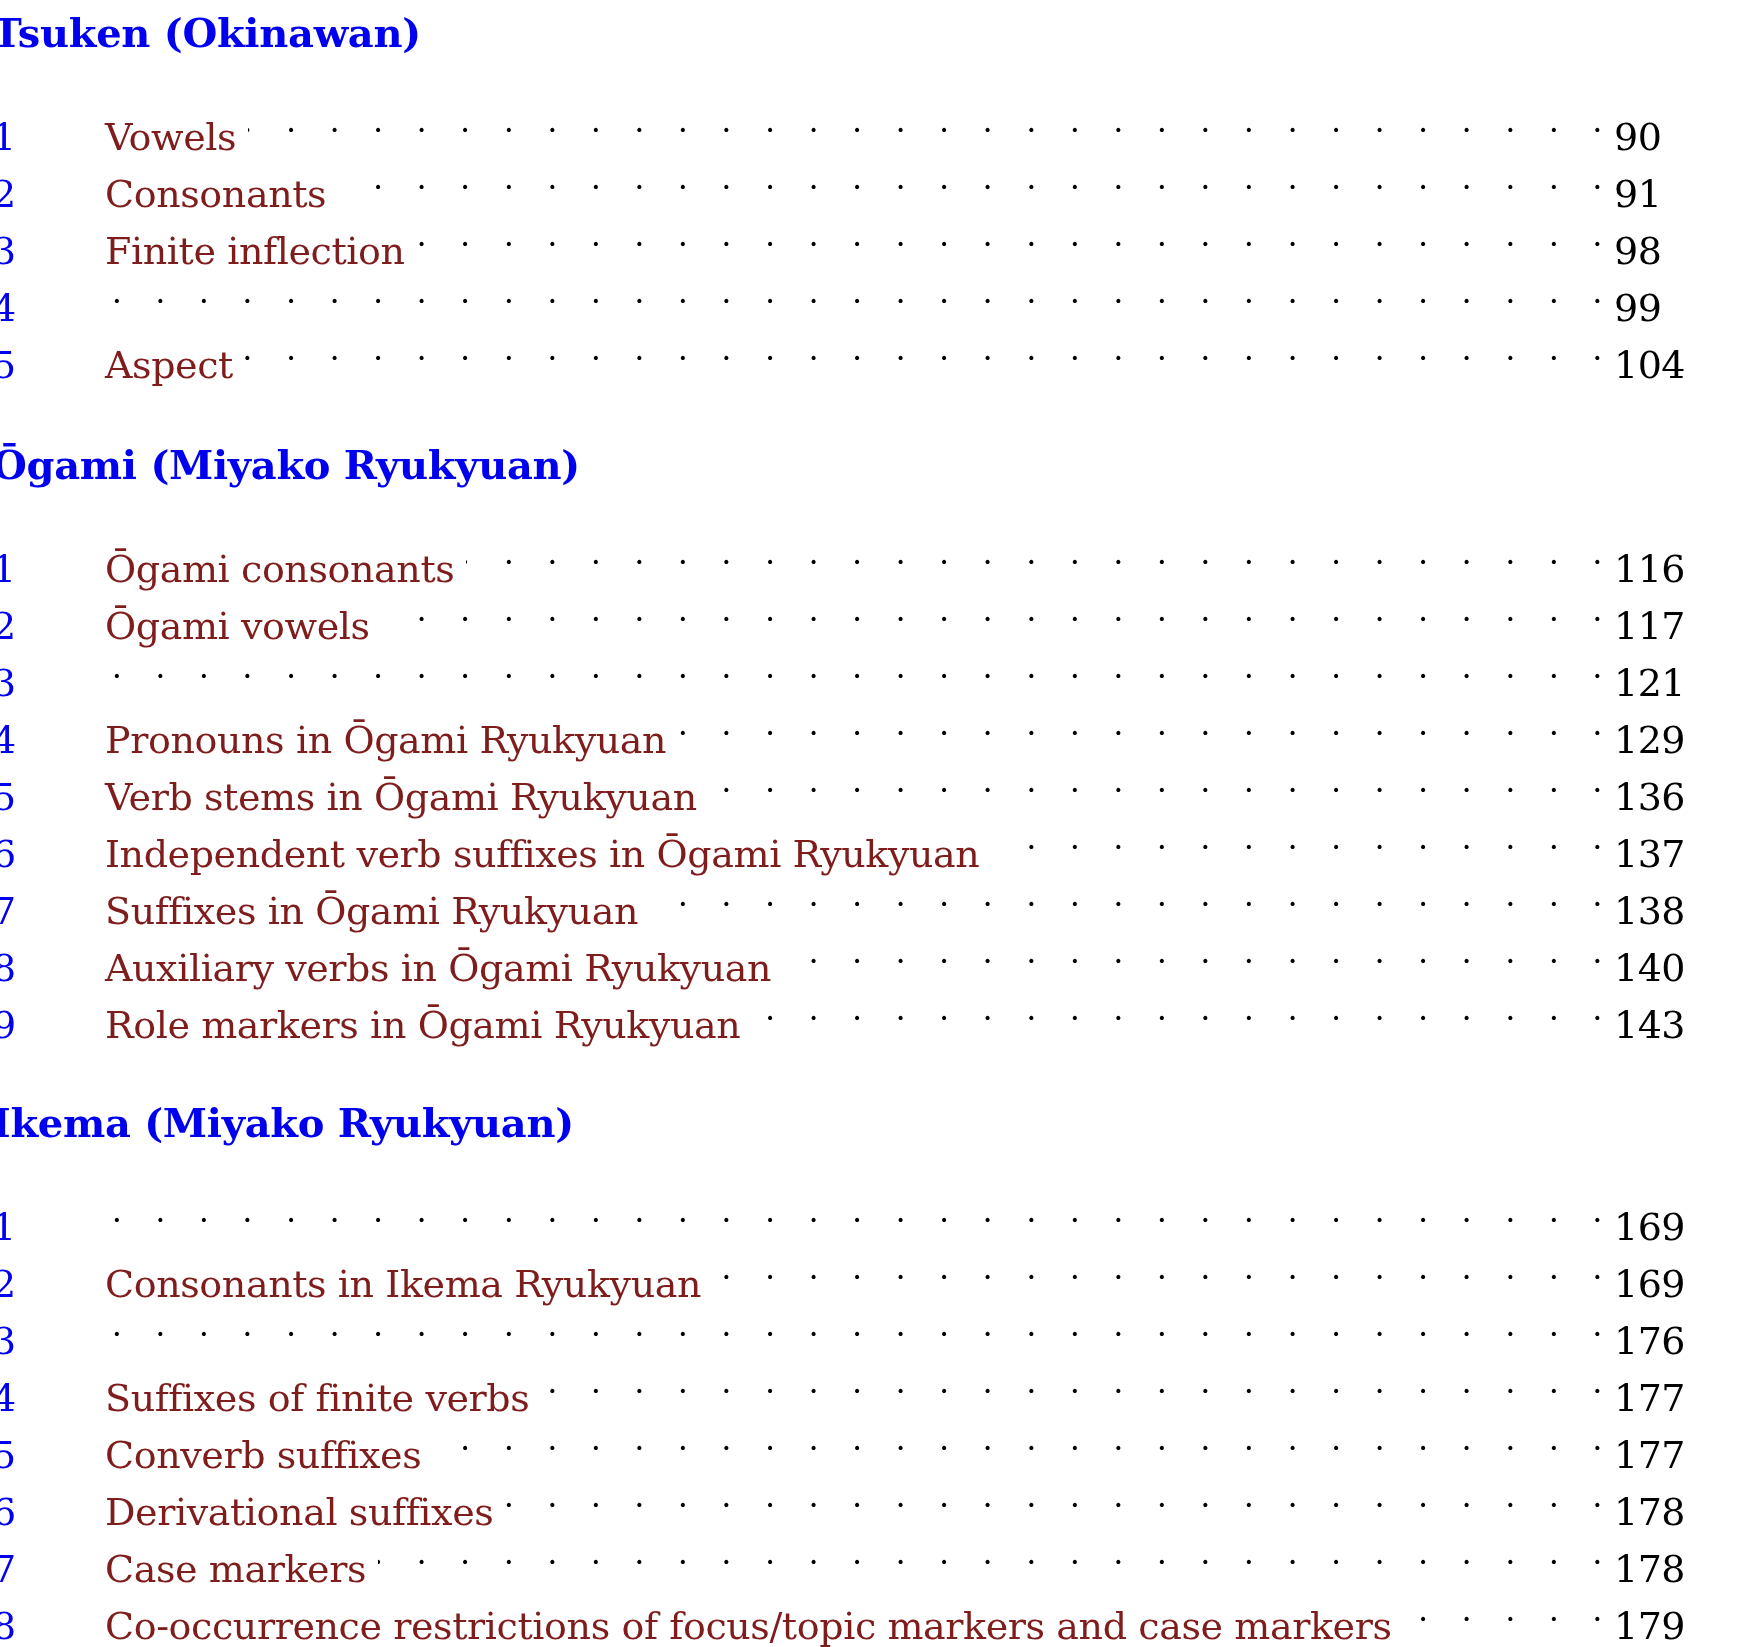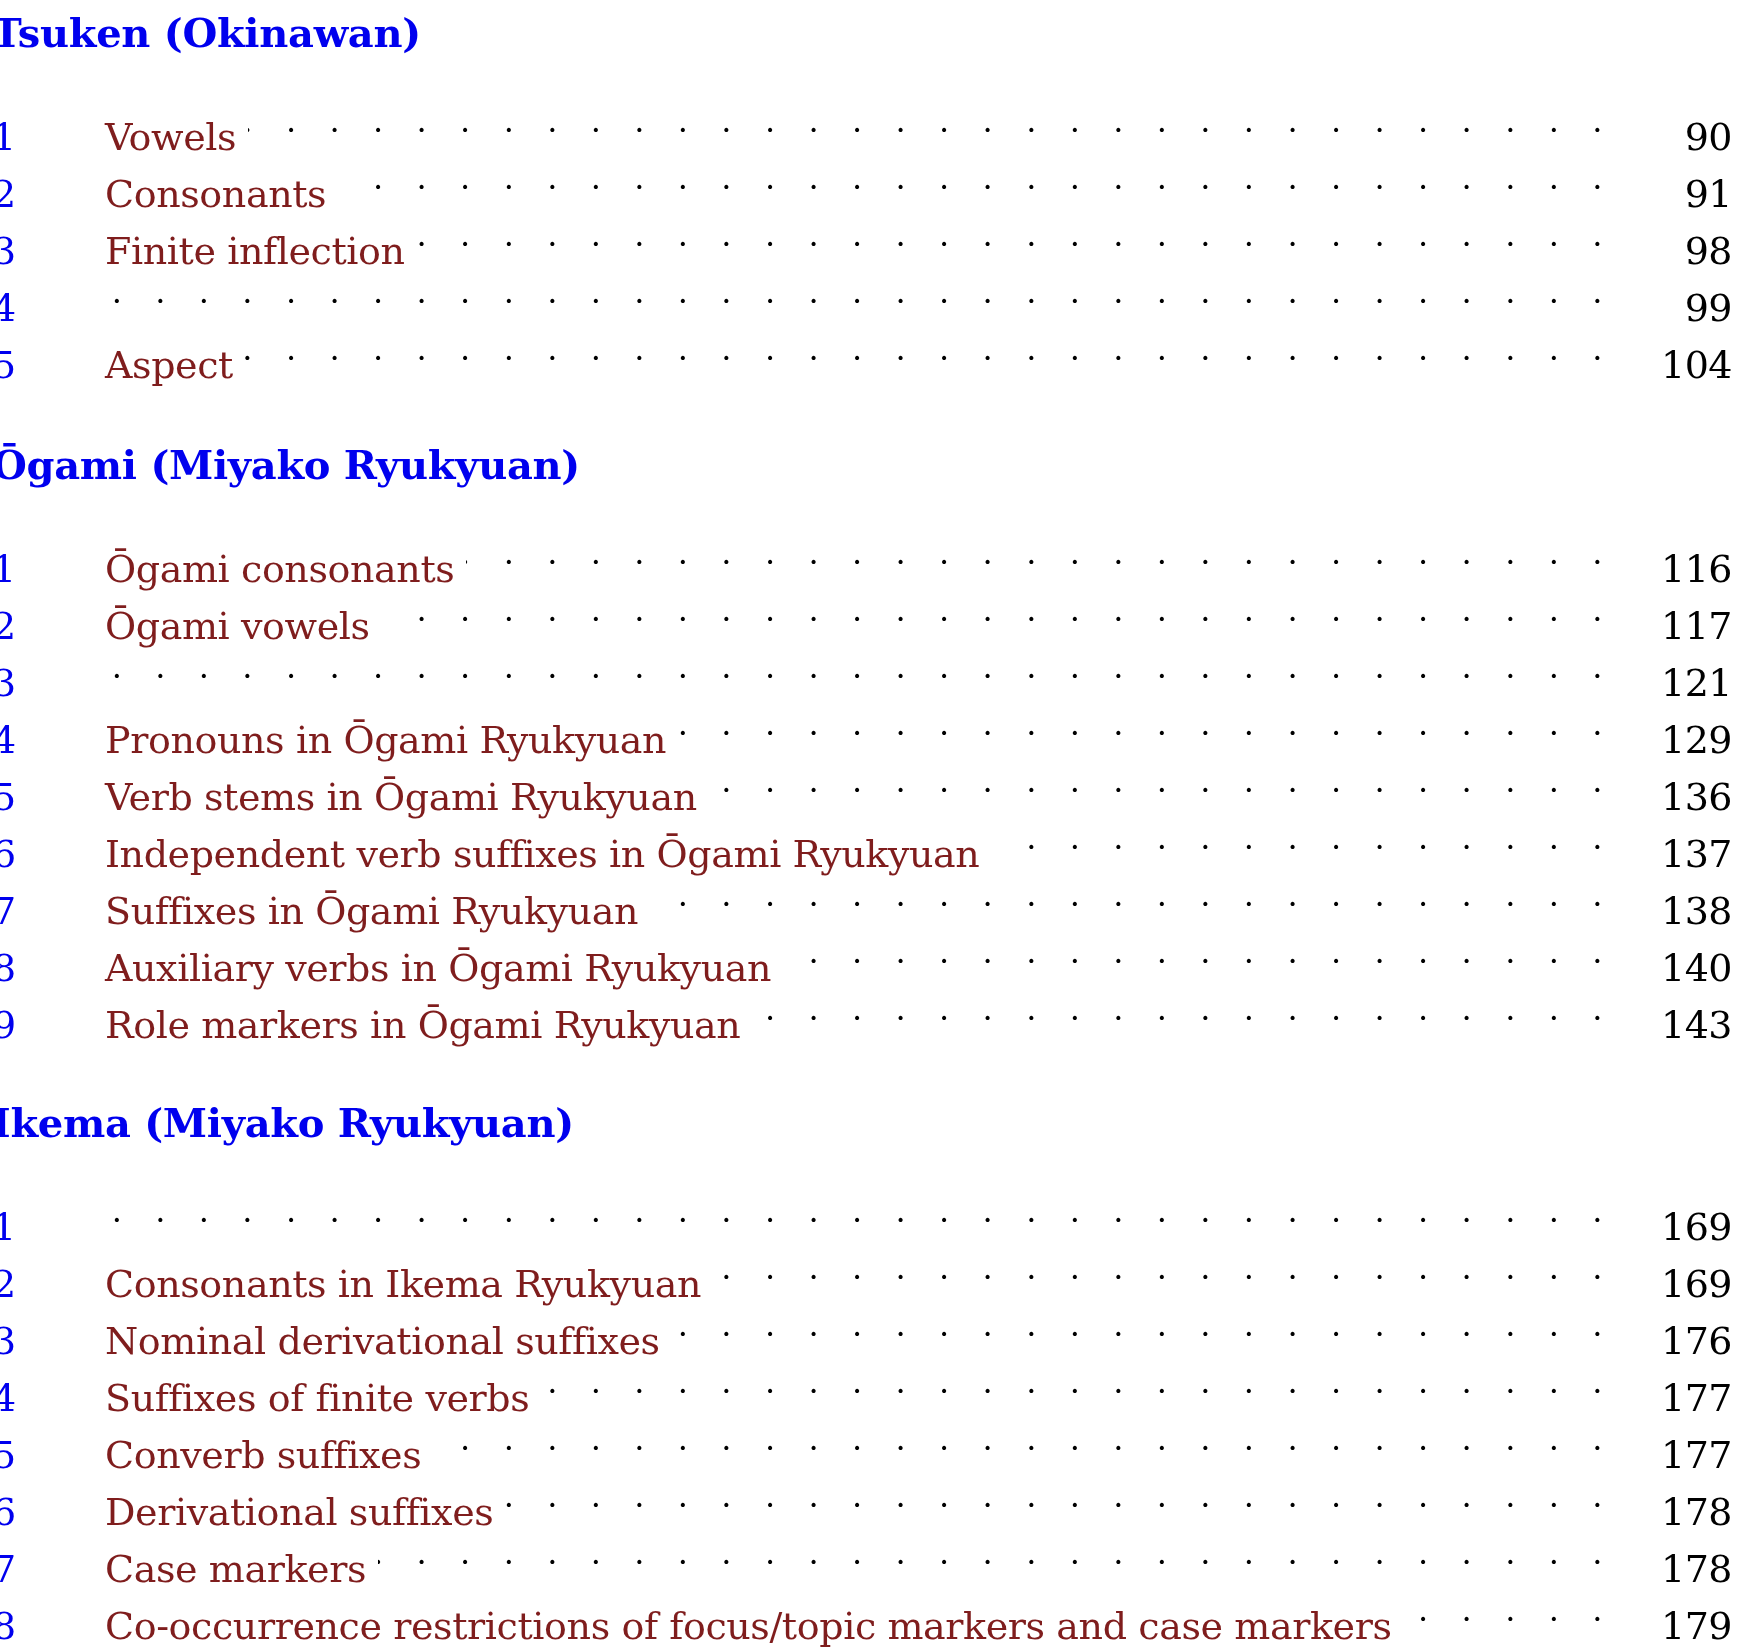--- a/index.html
+++ b/index.html
@@ -78,21 +78,20 @@
     position: absolute;
     right: 0;
     top: 0;
     white-space: nowrap;
     letter-spacing: 11.6px;
     font-size: 32px;
   }
   .entry-page {
     flex: 0 0 118px;
     width: 118px;
-    text-align: right;
     color: #000;
     letter-spacing: -0.5px;
     margin-top: 48px;
   }
 </style>
 </head>
 <body>
 
 <div class="page">
 
@@ -199,21 +198,20 @@
         <span class="entry-page">169</span>
       </div>
       <div class="entry">
         <span class="entry-num">2</span>
         <span class="entry-title">Consonants in Ikema Ryukyuan</span>
         <span class="entry-dots"></span>
         <span class="entry-page">169</span>
       </div>
       <div class="entry">
         <span class="entry-num">3</span>
-        <span class="entry-title">Nominal derivational suffixes</span>
         <span class="entry-dots"></span>
         <span class="entry-page">176</span>
       </div>
       <div class="entry">
         <span class="entry-num">4</span>
         <span class="entry-title">Suffixes of finite verbs</span>
         <span class="entry-dots"></span>
         <span class="entry-page">177</span>
       </div>
       <div class="entry">

